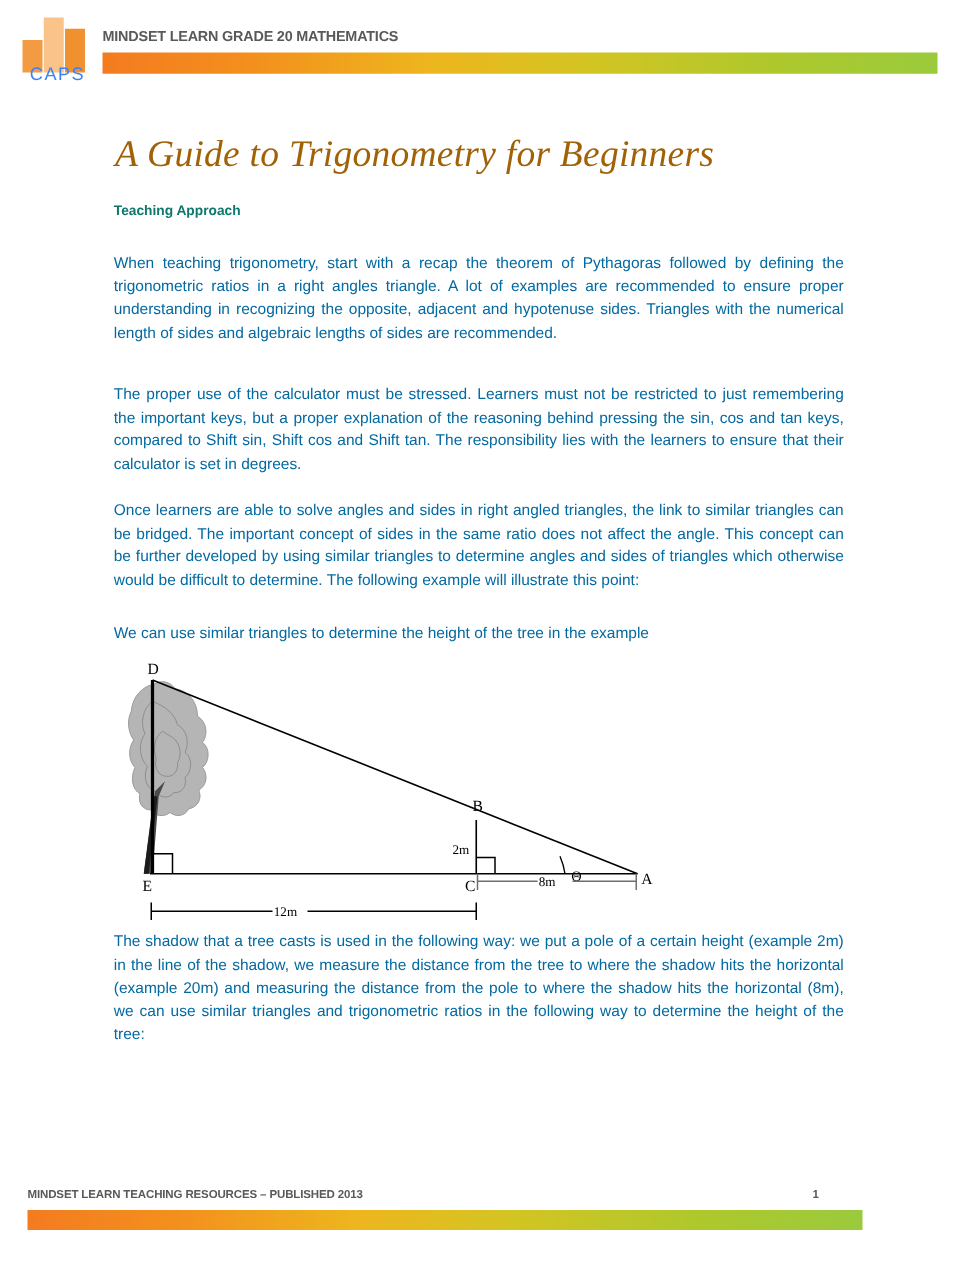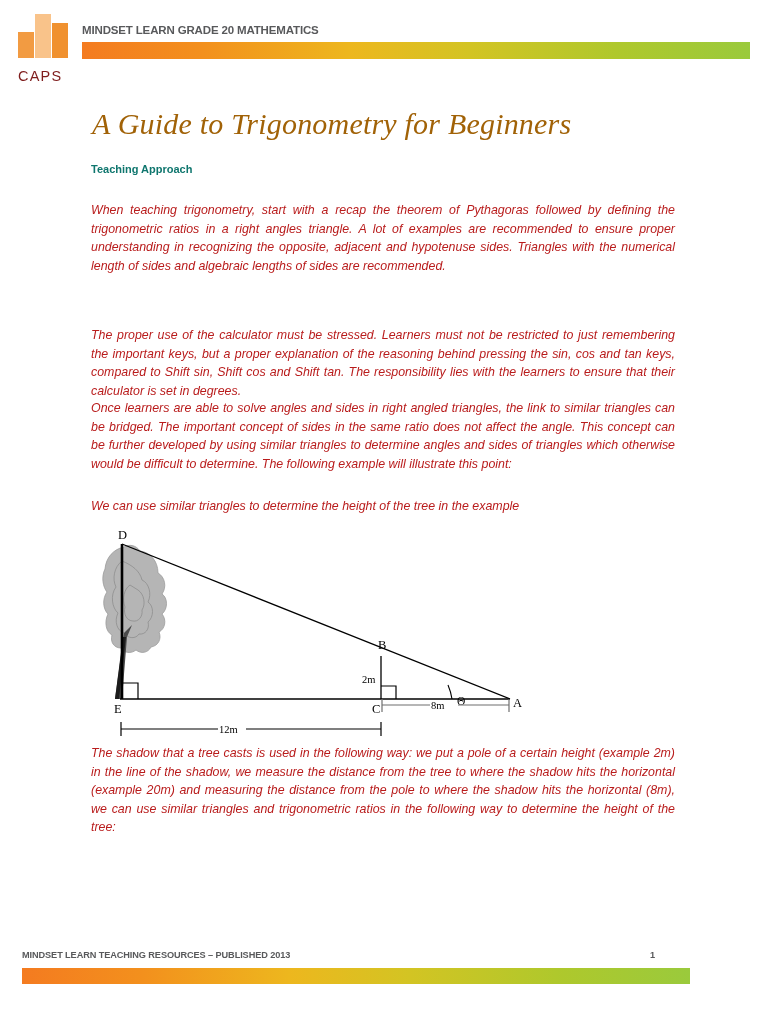--- a/index.html
+++ b/index.html
@@ -32,27 +32,27 @@
   .caps-bar {
     position: absolute;
     bottom: 26px;
   }
   .caps-bar-1 { left: 0px;  width: 16px; height: 26px; background: #F29B42; }
   .caps-bar-2 { left: 17px; width: 16px; height: 44px; background: #F9C38A; }
   .caps-bar-3 { left: 34px; width: 16px; height: 35px; background: #F0912F; }
   .caps-word {
     position: absolute;
     left: 0px;
-    bottom: 0px;
+    bottom: 16px;
     width: 56px;
-    text-align: left;
+    text-align: center;
     font-family: "Liberation Sans", sans-serif;
     font-size: 14.5px;
     letter-spacing: 1.2px;
-    color: #7f1d1d;
+    color: #3b82f6;
     font-weight: 400;
   }
   .header-title {
     position: absolute;
     left: 82px;
     top: 24px;
     font-size: 11.5px;
     font-weight: bold;
     letter-spacing: -0.15px;
     color: #58595b;
@@ -94,27 +94,26 @@
     font-weight: bold;
     color: #0f766e;
   }
   .para {
     position: absolute;
     left: 91px;
     width: 584px;
     font-family: "Liberation Sans", sans-serif;
     font-size: 12.4px;
     line-height: 18.5px;
-    color: #b91c1c;
+    color: #0369a1;
     text-align: justify;
-    font-style: italic;
   }
   .para.noj { text-align: left; }
   #p1 { top: 201px; }
-  #p2 { top: 306px; margin-top: 20px; }
+  #p2 { top: 306px; }
   #p3 { top: 399px; }
   #p4 { top: 497px; }
   #p5 { top: 744px; }
 
   
   .diagram {
     position: absolute;
     left: 100px;
     top: 525px;
     width: 425px;

